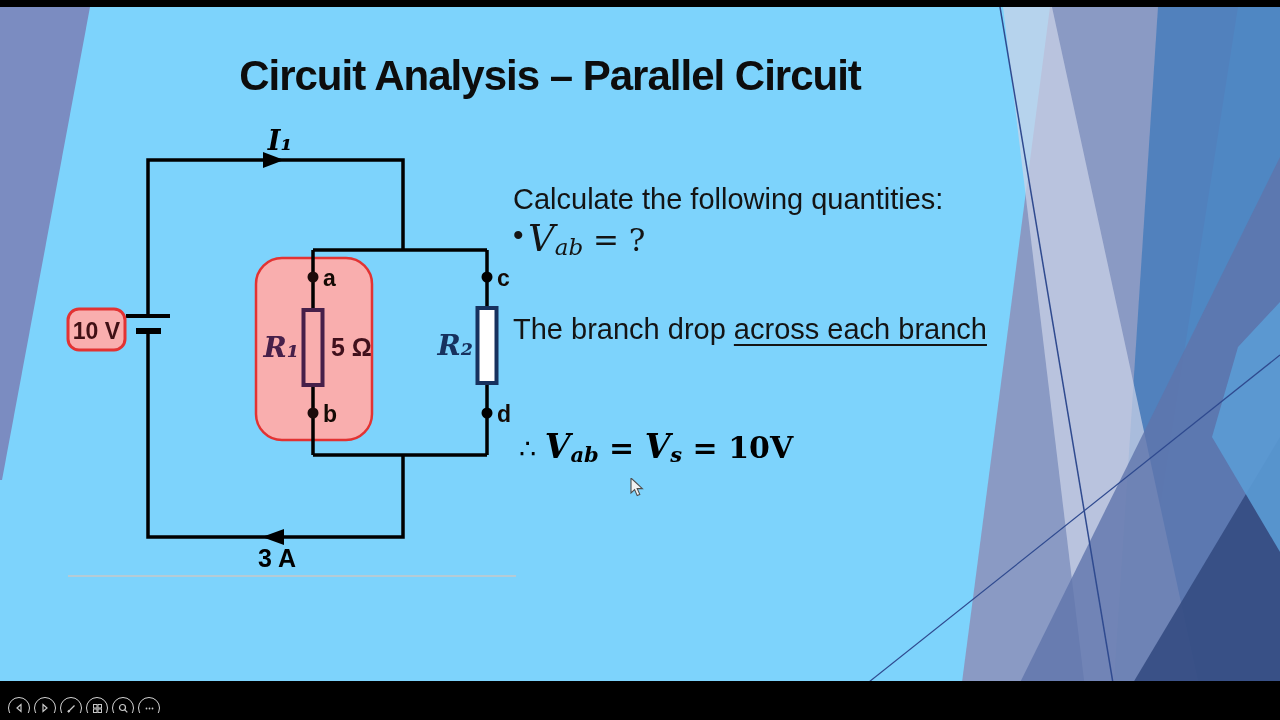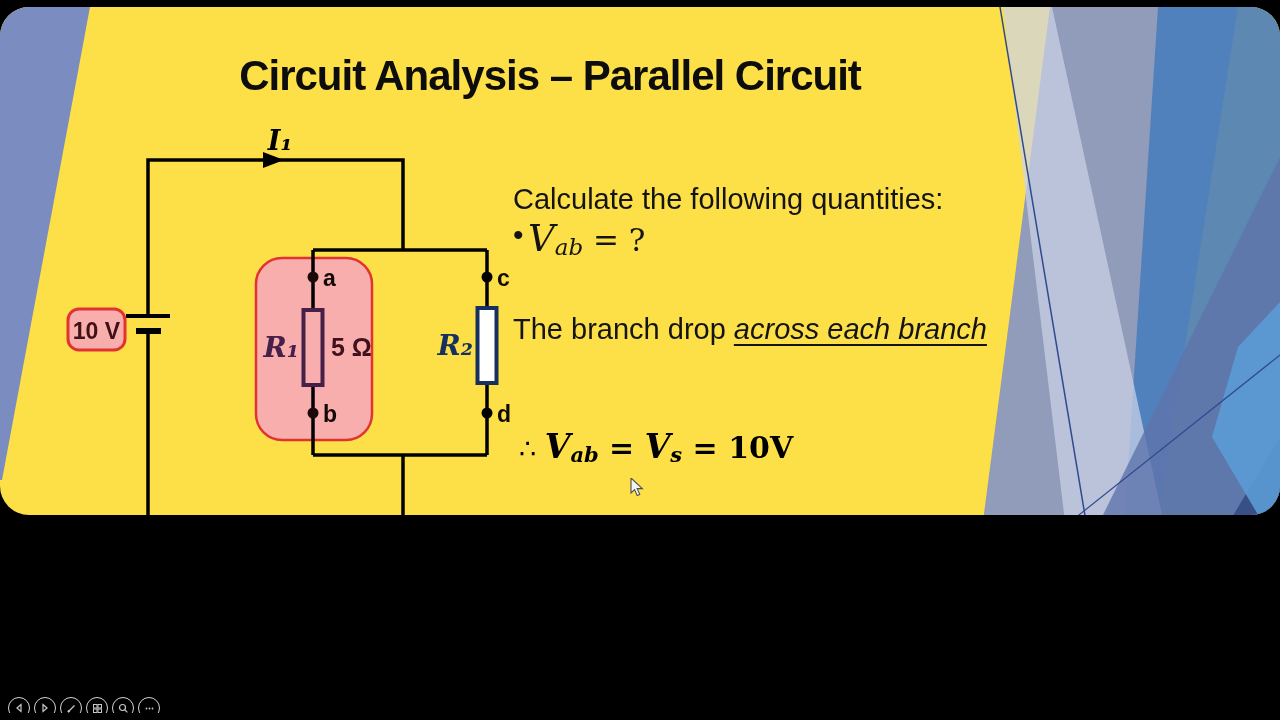--- a/index.html
+++ b/index.html
@@ -1,34 +1,34 @@
 <!DOCTYPE html>
 <html><head>
 <meta charset="utf-8">
 <style>
   html,body{margin:0;padding:0;background:#000;}
   .screen{position:relative;width:1280px;height:720px;overflow:hidden;background:#000;
           font-family:"Liberation Sans",sans-serif;}
   .bar{position:absolute;left:0;width:1280px;background:#000;}
   .bar.top{top:0;height:7px;}
   .bar.bottom{top:713px;height:7px;}
-  .slide{position:absolute;left:0;top:7px;width:1280px;height:508px;background:#fde047;overflow:hidden;border-radius:29px;}
+  .slide{position:absolute;left:0;top:7px;width:1280px;height:674px;background:#7dd3fc;overflow:hidden;}
   .decor{position:absolute;left:0;top:0;width:1280px;height:706px;pointer-events:none;}
   .title{position:absolute;left:80px;top:45px;width:940px;text-align:center;
          font-size:42px;font-weight:bold;color:#0d0d0d;letter-spacing:-1px;}
   .circuit-svg{position:absolute;left:0;top:0;width:1280px;height:706px;}
   .prompt{position:absolute;left:513px;top:176px;width:560px;font-size:29px;color:#141414;}
   .bullet-line{position:absolute;left:513px;top:210px;width:400px;color:#141414;}
   .bullet-line .bul{font-size:30px;vertical-align:6px;}
   .mathv{font-family:"DejaVu Serif",serif;font-style:italic;font-size:37px;}
   .mathsub{font-family:"DejaVu Serif",serif;font-style:italic;font-size:23px;}
   .matheq{font-family:"DejaVu Serif",serif;font-size:31px;}
   .statement{position:absolute;left:513px;top:303px;width:560px;font-size:29px;
              line-height:39px;color:#141414;}
-  .statement .u{text-decoration:underline;text-decoration-thickness:2px;text-underline-offset:5px;font-style:italic;}
+  .statement .u{text-decoration:underline;text-decoration-thickness:2px;text-underline-offset:5px;}
   .conclusion{position:absolute;left:519px;top:420px;color:#000;}
   .conclusion .therefore{font-size:27px;font-family:"DejaVu Serif",serif;}
   .conclusion .bv{font-family:"DejaVu Serif",serif;font-style:italic;font-weight:bold;font-size:33px;}
   .conclusion .bsub{font-family:"DejaVu Serif",serif;font-style:italic;font-weight:bold;font-size:21px;}
   .conclusion .beq{font-family:"DejaVu Serif",serif;font-weight:bold;font-size:30px;}
   .toolbar{position:absolute;left:8px;top:697px;display:flex;gap:4px;}
   .tool-btn{width:20px;height:20px;border:1px solid #d4d4d4;border-radius:50%;
             display:flex;align-items:center;justify-content:center;background:transparent;cursor:pointer;}
   .tool-btn svg{display:block;}
   .cursor{position:absolute;left:630px;top:478px;}

